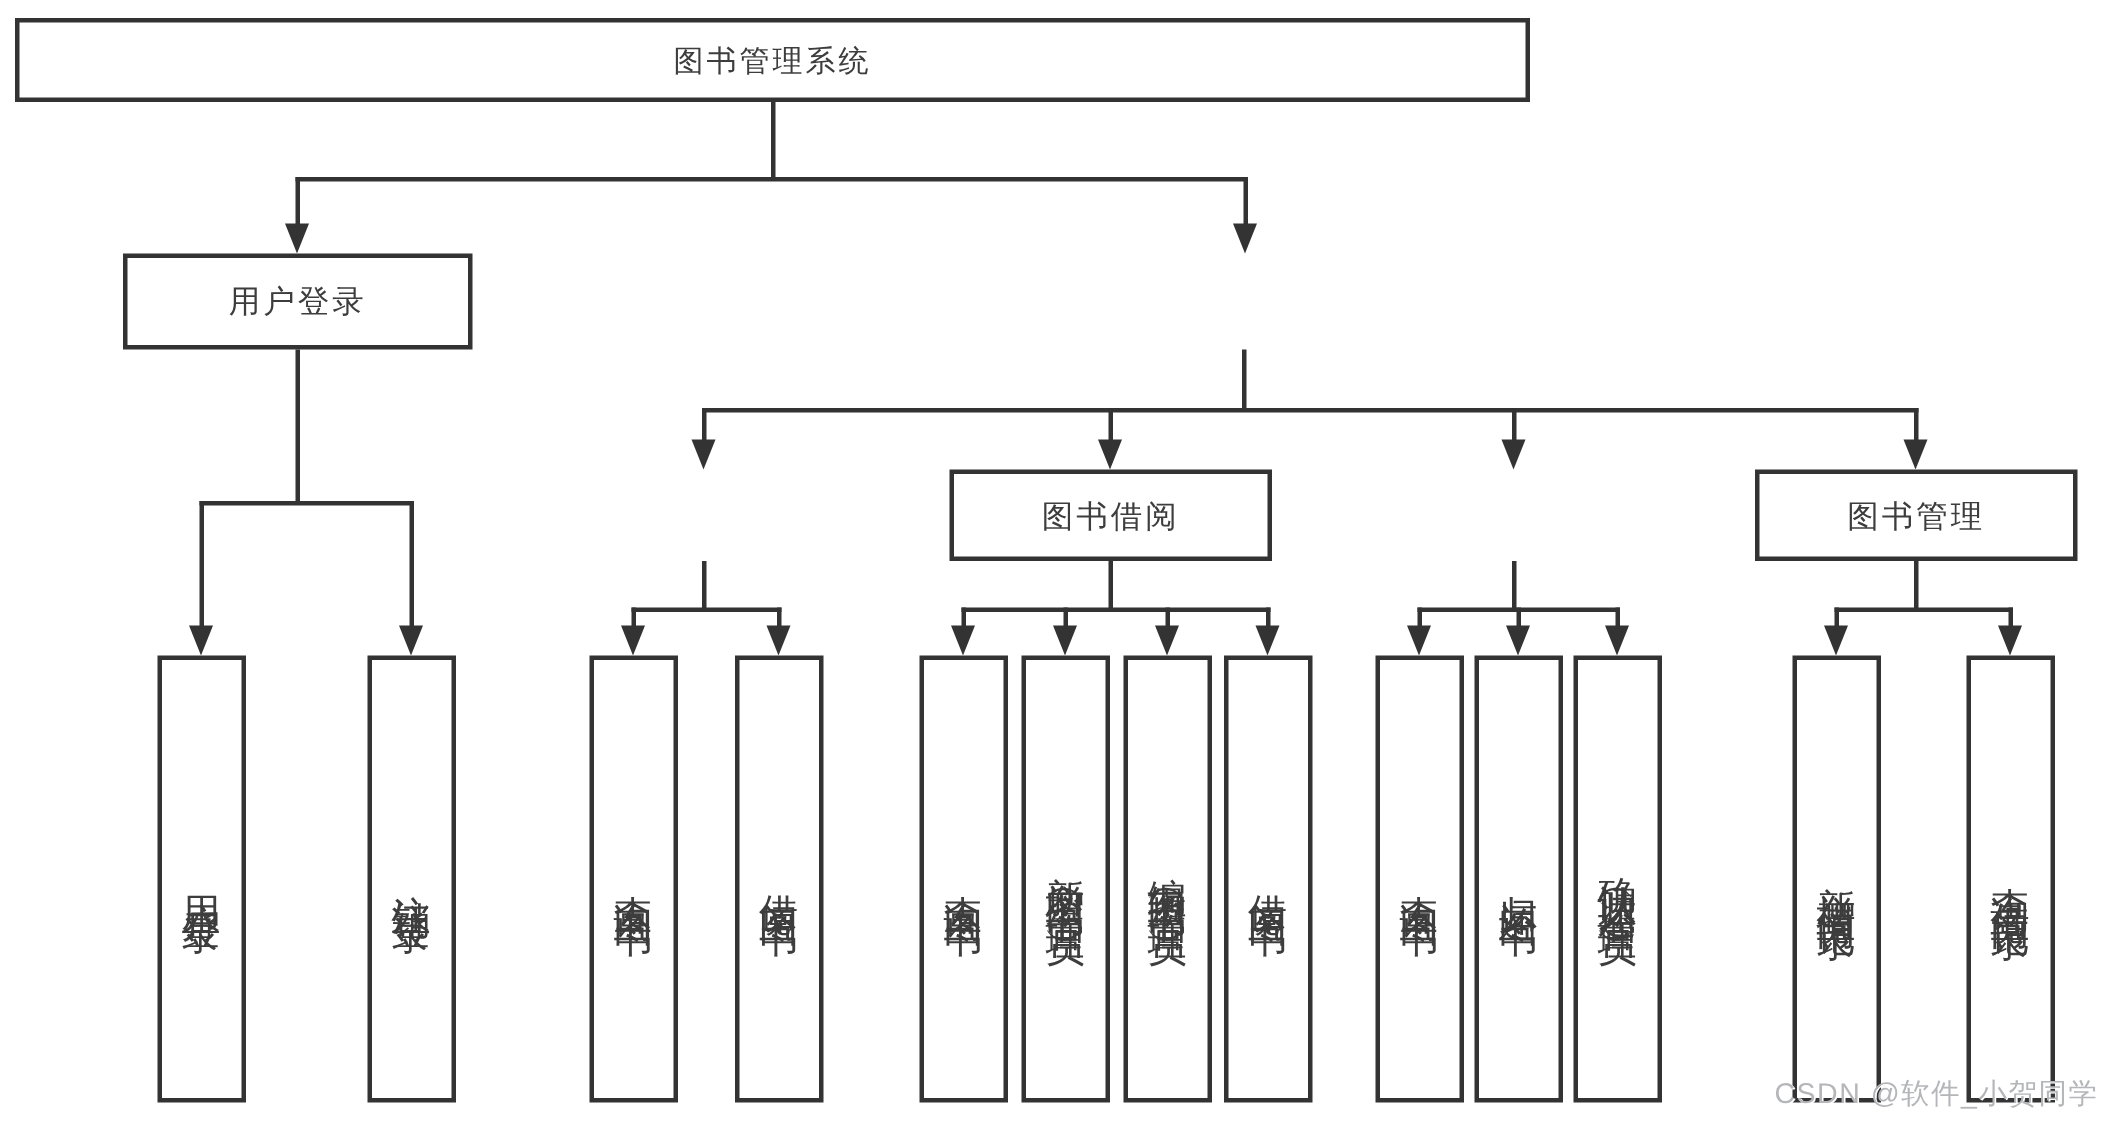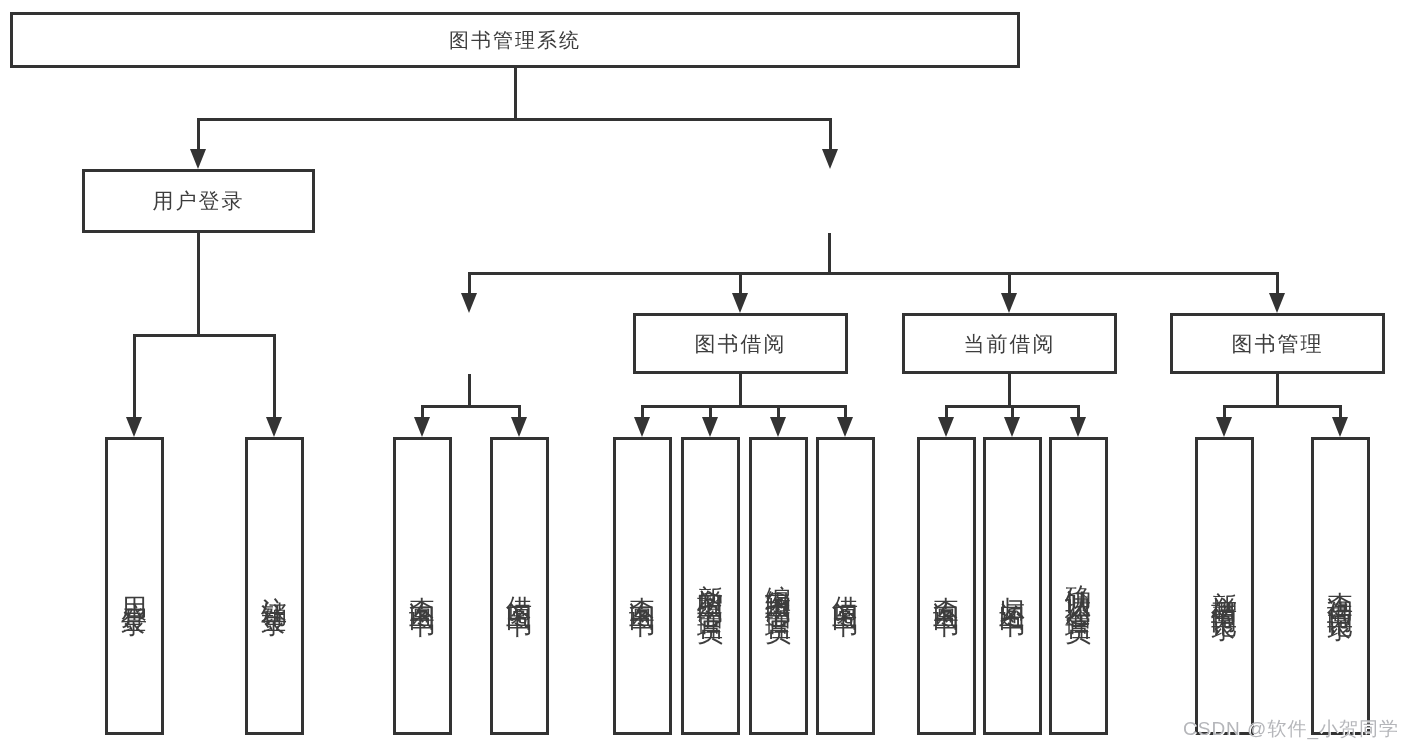--- a/index.html
+++ b/index.html
@@ -67,23 +67,20 @@
   <div class="arr" style="left:461px;top:293px"></div>
   <div class="vl" style="left:739px;top:272px;height:23px"></div>
   <div class="arr" style="left:732px;top:293px"></div>
   <div class="vl" style="left:1008px;top:272px;height:23px"></div>
   <div class="arr" style="left:1001px;top:293px"></div>
   <div class="vl" style="left:1276px;top:272px;height:23px"></div>
   <div class="arr" style="left:1269px;top:293px"></div>
 
   <div class="hbox" style="left:633px;top:313px;width:215px;height:61px">
     <span>图书借阅</span>
-  </div>
-  <div class="hbox" style="left:902px;top:313px;width:215px;height:61px">
-    <span>当前借阅</span>
   </div>
   <div class="hbox" style="left:1170px;top:313px;width:215px;height:61px">
     <span>图书管理</span>
   </div>
 
   <div class="vl" style="left:468px;top:374px;height:33px"></div>
   <div class="hl" style="left:421px;top:405px;width:100px"></div>
   <div class="vl" style="left:421px;top:405px;height:16px"></div>
   <div class="arr" style="left:414px;top:417px"></div>
   <div class="vl" style="left:518px;top:405px;height:16px"></div>

